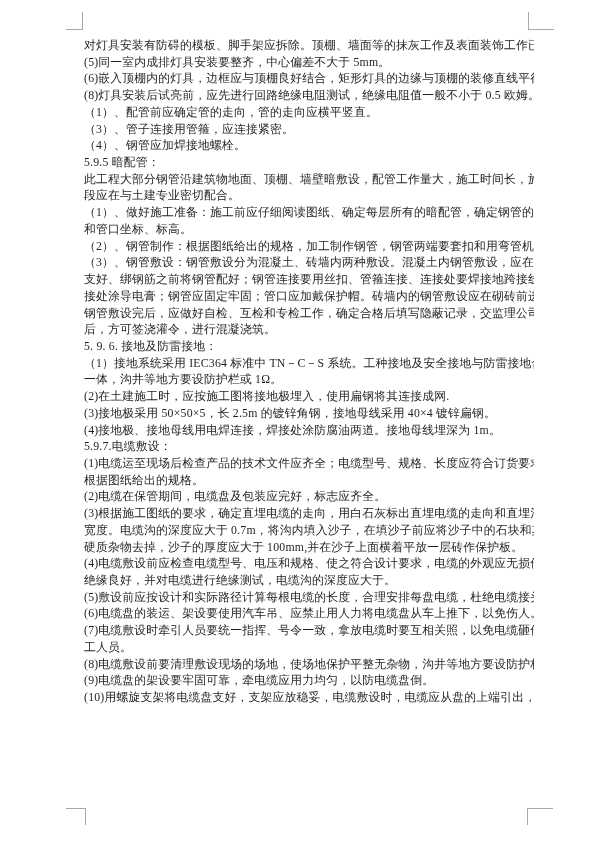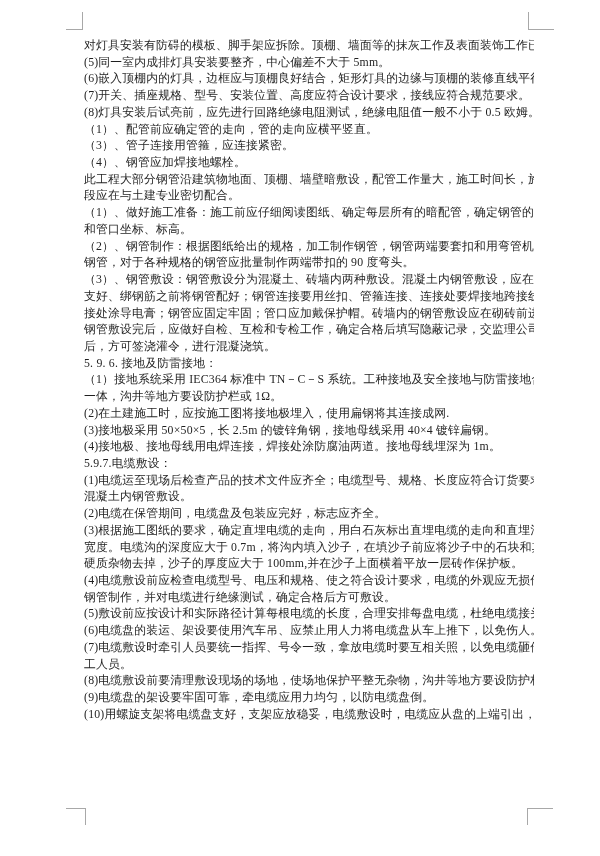--- a/index.html
+++ b/index.html
@@ -60,51 +60,50 @@
 <div class="page">
   <div class="crop crop-tl"></div>
   <div class="crop crop-tr"></div>
   <div class="crop crop-bl"></div>
   <div class="crop crop-br"></div>
 
   <div class="text-area">
       <div class="line">对灯具安装有防碍的模板、脚手架应拆除。顶棚、墙面等的抹灰工作及表面装饰工作已完成。</div>
       <div class="line">(5)同一室内成排灯具安装要整齐，中心偏差不大于 5mm。</div>
       <div class="line">(6)嵌入顶棚内的灯具，边框应与顶棚良好结合，矩形灯具的边缘与顶棚的装修直线平行。</div>
-      <div class="line">(7)开关、插座规格、型号、安装位置、高度应符合设计要求，接线应符合规范要求。</div>
       <div class="line">(8)灯具安装后试亮前，应先进行回路绝缘电阻测试，绝缘电阻值一般不小于 0.5 欧姆。</div>
       <div class="line">（1）、配管前应确定管的走向，管的走向应横平竖直。</div>
       <div class="line">（3）、管子连接用管箍，应连接紧密。</div>
       <div class="line">（4）、钢管应加焊接地螺栓。</div>
+      <div class="line">5.9.5 暗配管：</div>
       <div class="line">此工程大部分钢管沿建筑物地面、顶棚、墙壁暗敷设，配管工作量大，施工时间长，施工阶</div>
       <div class="line">段应在与土建专业密切配合。</div>
       <div class="line">（1）、做好施工准备：施工前应仔细阅读图纸、确定每层所有的暗配管，确定钢管的走向</div>
       <div class="line">和管口坐标、标高。</div>
       <div class="line">（2）、钢管制作：根据图纸给出的规格，加工制作钢管，钢管两端要套扣和用弯管机煨制</div>
-      <div class="line">钢管，对于各种规格的钢管应批量制作两端带扣的 90 度弯头。</div>
       <div class="line">（3）、钢管敷设：钢管敷设分为混凝土、砖墙内两种敷设。混凝土内钢管敷设，应在模板</div>
       <div class="line">支好、绑钢筋之前将钢管配好；钢管连接要用丝扣、管箍连接、连接处要焊接地跨接线或连</div>
       <div class="line">接处涂导电膏；钢管应固定牢固；管口应加戴保护帽。砖墙内的钢管敷设应在砌砖前进行，</div>
       <div class="line">钢管敷设完后，应做好自检、互检和专检工作，确定合格后填写隐蔽记录，交监理公司确定</div>
       <div class="line">后，方可签浇灌令，进行混凝浇筑。</div>
       <div class="line">5. 9. 6. 接地及防雷接地：</div>
       <div class="line">（1）接地系统采用 IEC364 标准中 TN－C－S 系统。工种接地及安全接地与防雷接地合为</div>
       <div class="line">一体，沟井等地方要设防护栏或 1Ω。</div>
       <div class="line">(2)在土建施工时，应按施工图将接地极埋入，使用扁钢将其连接成网.</div>
       <div class="line">(3)接地极采用 50×50×5，长 2.5m 的镀锌角钢，接地母线采用 40×4 镀锌扁钢。</div>
       <div class="line">(4)接地极、接地母线用电焊连接，焊接处涂防腐油两道。接地母线埋深为 1m。</div>
       <div class="line">5.9.7.电缆敷设：</div>
       <div class="line">(1)电缆运至现场后检查产品的技术文件应齐全；电缆型号、规格、长度应符合订货要求，</div>
-      <div class="line">混凝土内钢管敷设。</div>
+      <div class="line">根据图纸给出的规格。</div>
       <div class="line">(2)电缆在保管期间，电缆盘及包装应完好，标志应齐全。</div>
       <div class="line">(3)根据施工图纸的要求，确定直埋电缆的走向，用白石灰标出直埋电缆的走向和直埋沟的</div>
       <div class="line">宽度。电缆沟的深度应大于 0.7m，将沟内填入沙子，在填沙子前应将沙子中的石块和其它</div>
       <div class="line">硬质杂物去掉，沙子的厚度应大于 100mm,并在沙子上面横着平放一层砖作保护板。</div>
       <div class="line">(4)电缆敷设前应检查电缆型号、电压和规格、使之符合设计要求，电缆的外观应无损伤，</div>
-      <div class="line">钢管制作，并对电缆进行绝缘测试，确定合格后方可敷设。</div>
+      <div class="line">绝缘良好，并对电缆进行绝缘测试，电缆沟的深度应大于。</div>
       <div class="line">(5)敷设前应按设计和实际路径计算每根电缆的长度，合理安排每盘电缆，杜绝电缆接头。</div>
       <div class="line">(6)电缆盘的装运、架设要使用汽车吊、应禁止用人力将电缆盘从车上推下，以免伤人。</div>
       <div class="line">(7)电缆敷设时牵引人员要统一指挥、号令一致，拿放电缆时要互相关照，以免电缆砸伤施</div>
       <div class="line">工人员。</div>
       <div class="line">(8)电缆敷设前要清理敷设现场的场地，使场地保护平整无杂物，沟井等地方要设防护栏或</div>
       <div class="line">(9)电缆盘的架设要牢固可靠，牵电缆应用力均匀，以防电缆盘倒。</div>
       <div class="line">(10)用螺旋支架将电缆盘支好，支架应放稳妥，电缆敷设时，电缆应从盘的上端引出，在电</div>
     </div>
 </div>
 

